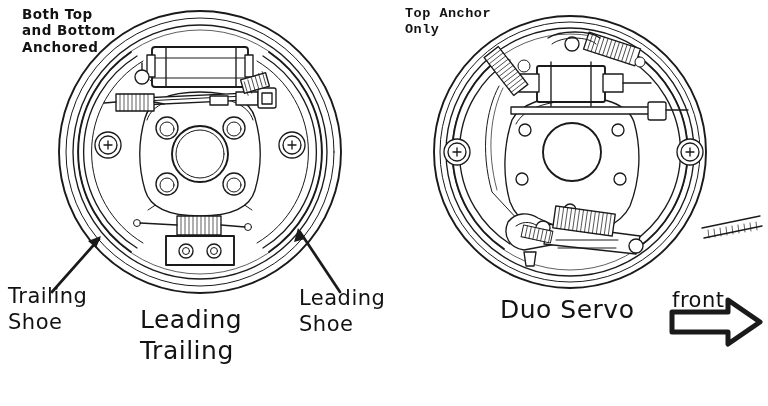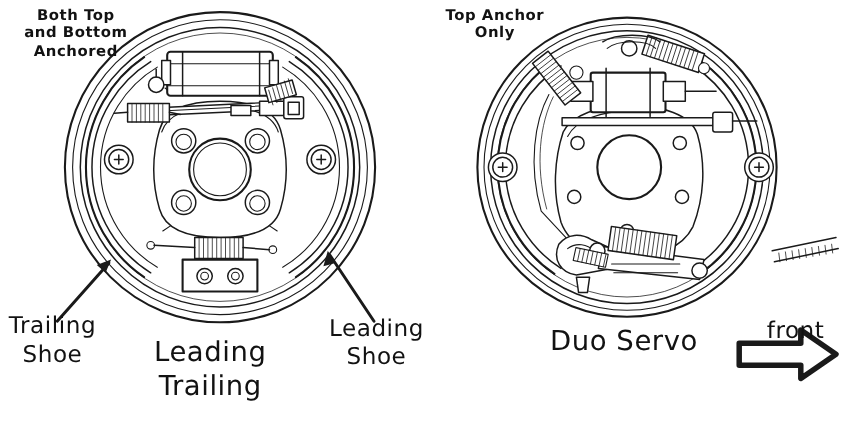--- a/index.html
+++ b/index.html
@@ -2,31 +2,31 @@
 <html><head>
 <meta charset="utf-8">
 <style>
   html,body{margin:0;padding:0;background:#ffffff;}
   #page{
     position:relative;width:768px;height:406px;background:#ffffff;
     font-family:"DejaVu Sans", sans-serif;overflow:hidden;
   }
   svg{display:block;}
   .lbl{position:absolute;color:#121212;font-family:"DejaVu Sans", sans-serif;
-       letter-spacing:.5px;white-space:pre;line-height:1.22;text-align:center;}
+       letter-spacing:.5px;white-space:pre;line-height:1.22;}
   .lbl-sm{font-size:13.5px;font-weight:600;}
   .lbl-md{font-size:21px;}
   .lbl-lg{font-size:25px;}
   #lbl-both-anchored{left:22px;top:6px;}
-  #lbl-top-anchor{left:405px;top:6px;}
+  #lbl-top-anchor{left:405px;top:6px;font-family:Liberation Mono, monospace;}
   #lbl-trailing-shoe{left:8px;top:284px;}
   #lbl-leading-trailing{left:140px;top:305px;}
   #lbl-leading-shoe{left:299px;top:286px;}
   #lbl-duo-servo{left:500px;top:295px;}
-  #lbl-front{left:672px;top:288px;margin-left:25px;}
+  #lbl-front{left:672px;top:288px;}
 </style>
 </head>
 <body>
 
 <div id="page">
 
   <svg width="768" height="406" viewBox="0 0 768 406">
     <defs>
       <style>
         .ln{fill:none;stroke:#1a1a1a;stroke-linecap:round;stroke-linejoin:round;}

